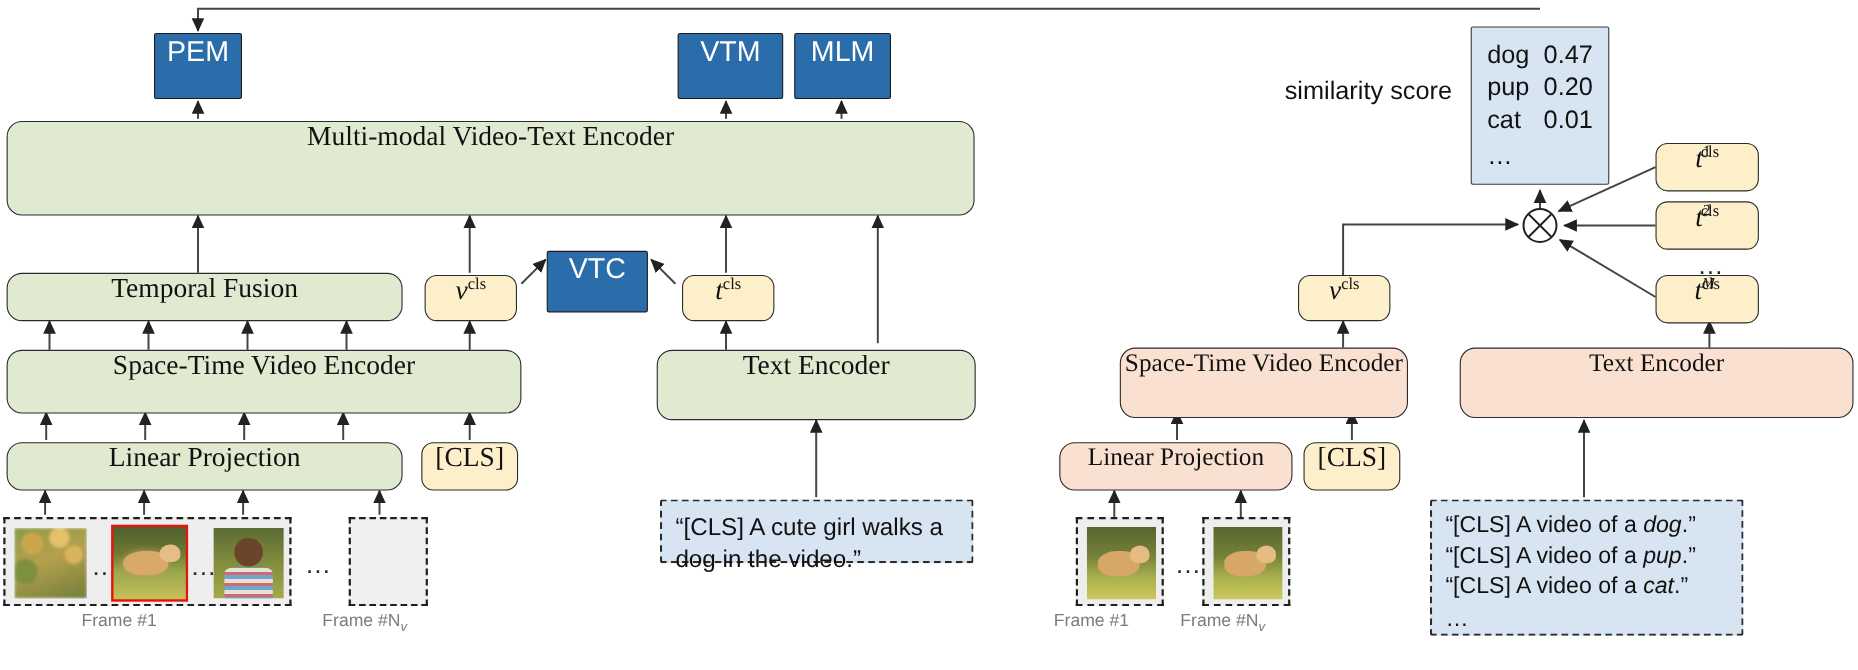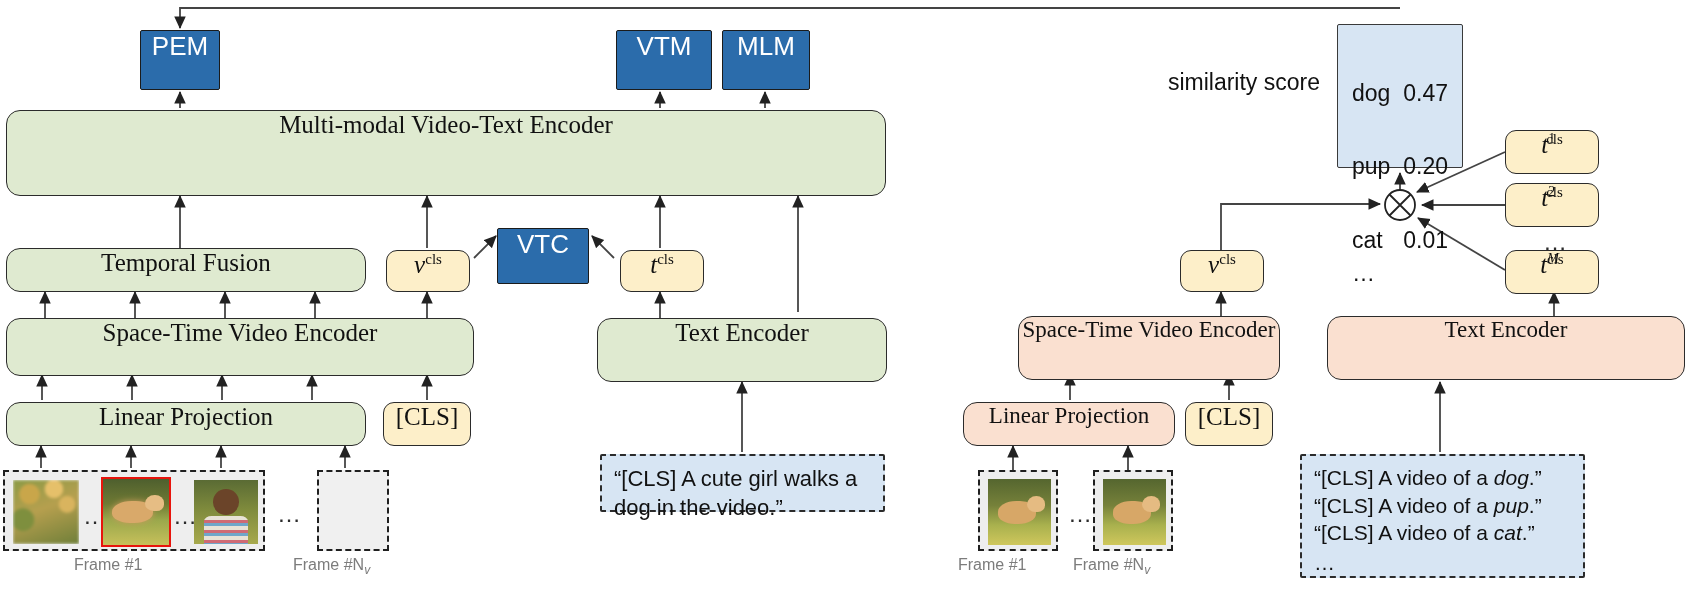--- a/index.html
+++ b/index.html
@@ -28,21 +28,21 @@
           font-family:"Liberation Sans",sans-serif;font-size:22px;color:#111;
           justify-content:flex-start;align-items:flex-start;padding:8px 12px;
           line-height:1.32;text-align:left;border-radius:2px;}
 
   
   .scorebox{background:#d7e5f3;border:1.6px solid #3a3a3a;border-radius:2px;
             font-family:"Liberation Sans",sans-serif;font-size:23px;color:#111;
             display:block;padding:10px 14px 8px 14px;}
   .scorerow{display:flex;justify-content:flex-start;align-items:baseline;line-height:1.28;}
   .scorerow .k{width:58px;display:inline-block;}
-  .scorerow .v{display:inline-block;margin-top:44px;}
+  .scorerow .v{display:inline-block;}
 
   .plaintext{position:absolute;font-family:"Liberation Sans",sans-serif;font-size:23px;
              color:#111;line-height:1.3;text-align:right;}
 
   .caption{position:absolute;font-family:"Liberation Sans",sans-serif;font-size:16px;
            color:#7c7c7c;white-space:nowrap;}
 
   
   .framegrp{position:absolute;box-sizing:border-box;background:#eeeeee;
             border:2.5px dashed #1f1f1f;}

